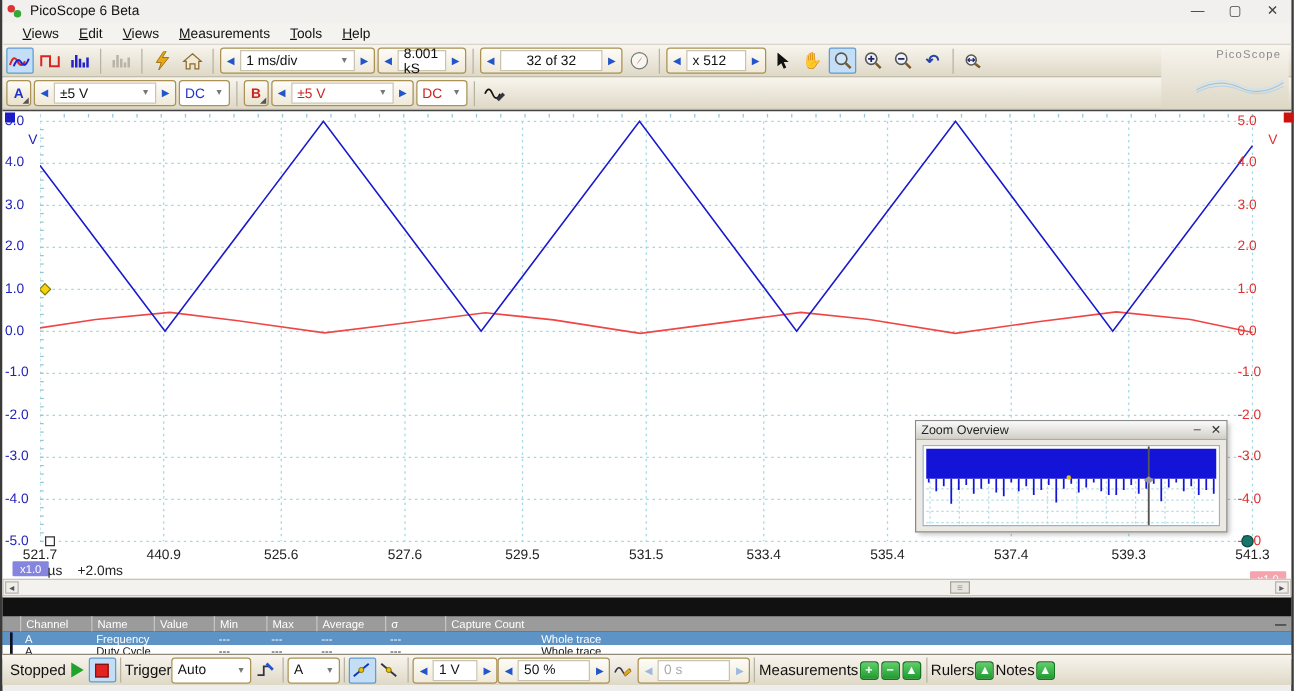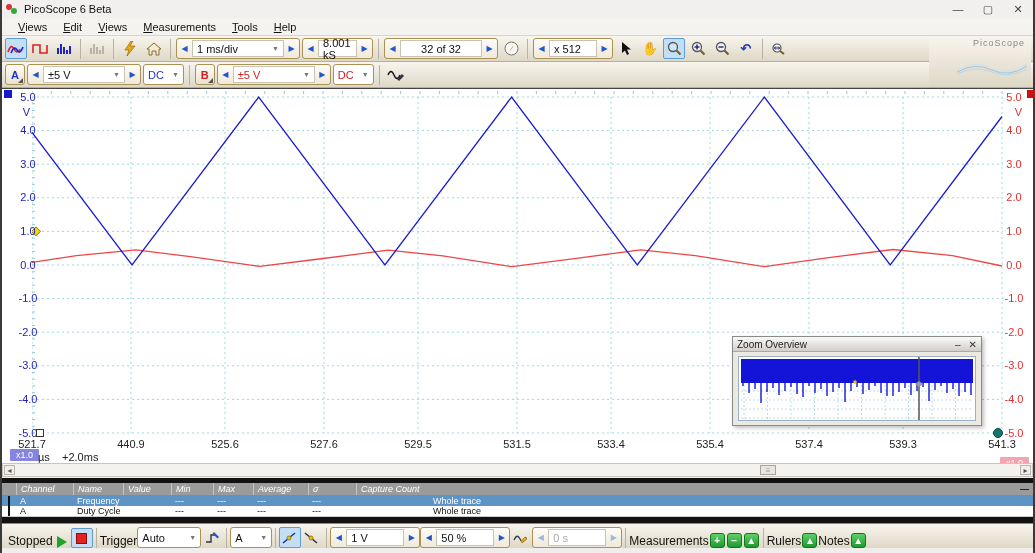--- a/index.html
+++ b/index.html
@@ -55,21 +55,21 @@
   .logo .brand { font-family:"Liberation Serif", serif; font-size:27px; color:#3c3c3c;
                  letter-spacing:2px; line-height:26px; }
   .logo .brand sup { font-size:10px; }
   .logo .sub { font-size:9px; color:#8a8a8a; letter-spacing:1px; }
   .logo svg.waves { position:absolute; right:4px; top:26px; }
 
   
   .plot { position:absolute; left:0; top:88px; width:100%; height:375px; background:#fff;
           border-top:1px solid #444; }
   .chart-svg { position:absolute; left:30px; top:2px; }
-  .ylab { position:absolute; width:48px; font-size:11px; text-align:center; }
+  .ylab { position:absolute; width:48px; font-size:11px; text-align:left; }
   .ylab.left { left:2px; color:#2222bb; }
   .ylab.right { left:988px; color:#e03030; }
   .yunit { position:absolute; font-size:11px; }
   .xlab { position:absolute; top:349px; transform:translateX(-50%); font-size:11px; color:#222; }
   .chsq { position:absolute; width:8px; height:8px; top:1px; }
   .chsq.a { left:2px; background:#1a1acd; }
   .chsq.b { left:1025px; background:#cc1111; }
   .handle-sq { position:absolute; left:34px; top:340px; width:8px; height:8px;
                background:#fff; border:1px solid #333; }
   .handle-ci { position:absolute; left:991px; top:339px; width:10px; height:10px;
@@ -96,33 +96,33 @@
           border:1px solid #b9b5ad; color:#555; font-size:8px; line-height:9px; text-align:center; }
   .sthumb { position:absolute; left:757px; top:1px; width:16px; height:10px;
             background:#e8e5e0; border:1px solid #a9a49a; }
   .sthumb::after { content:"≡"; display:block; text-align:center; font-size:8px;
                    line-height:9px; color:#999; }
 
   
   .meas { position:absolute; left:0; top:478px; width:100%; height:45px; background:#111; }
   .mrow { display:grid; grid-template-columns:14px 57px 50px 48px 42px 40px 55px 48px 73px 1fr;
           align-items:center; height:11px; font-size:9px; }
-  .mhead { margin-top:5px; height:12px; background:#9b9b9b; color:#fff; position:relative;font-style:italic; }
+  .mhead { margin-top:15px; height:12px; background:#9b9b9b; color:#fff; position:relative; }
   .mhead > div { border-left:1px solid #c4c4c4; padding-left:4px; height:100%; display:flex; align-items:center; }
   .mhead > div:first-child { border-left:none; }
   .mhead .minbtn { position:absolute; right:4px; top:0; color:#222; font-weight:bold; border:none; }
   .mdata > div { padding-left:4px; overflow:hidden; white-space:nowrap; }
   .mdata.sel { background:#5e93c5; color:#fff; }
   .mdata.alt { background:#fff; color:#111; border-bottom:1px solid #ccc; }
   .msq { width:7px; height:7px; background:#2233cc; border:1px solid #111; margin-left:2px; }
 
   
   .botbar { position:absolute; left:0; top:523px; width:100%; height:25px;
             background:linear-gradient(#f8f5ee,#ded8c6); border-top:1px solid #8f897a;
-            display:flex; align-items:flex-end; padding:0 6px; gap:0; font-size:12px; color:#111; }
+            display:flex; align-items:center; padding:0 6px; gap:0; font-size:12px; color:#111; }
   .play-tri { width:0; height:0; border-left:10px solid #1fa32a; border-top:6px solid transparent;
               border-bottom:6px solid transparent; margin:0 4px; }
   .stop-btn { width:22px; height:20px; background:#c3def5; border:1px solid #5e9cd3;
               border-radius:2px; display:flex; align-items:center; justify-content:center; }
   .stop-sq { width:11px; height:11px; background:#e32222; border:1px solid #8a0f0f; }
   .greenbtn { width:15px; height:15px; border-radius:3px; border:1px solid #14741f;
               background:linear-gradient(#5ed06a,#1f9a2e); color:#fff; font-size:10px;
               font-weight:bold; line-height:13px; text-align:center; margin:0 1px; }
   .edgebtn { width:22px; height:21px; border:1px solid transparent; border-radius:2px;
              display:flex; align-items:center; justify-content:center; }
@@ -650,21 +650,21 @@
     </span>
     <span class="edgebtn">
       <svg width="16" height="14" viewBox="0 0 16 14">
           <line x1="1" y1="2" x2="13" y2="12" stroke="#334" stroke-width="1.5"></line>
           <circle cx="7" cy="7" r="2" fill="#e8c500" stroke="#887000" stroke-width="0.8"></circle>
         </svg>
     </span>
     <span class="tsep"></span>
     <span class="spin">
       <span class="arr">◀</span>
-      <span class="val" style="width:58px">1 V</span>
+      <span class="val" style="width:36px">1 V</span>
       <span class="arr">▶</span>
     </span>
     <span class="spin">
       <span class="arr">◀</span>
       <span class="val" style="width:58px">50 %</span>
       <span class="arr">▶</span>
     </span>
     <span class="tbtn">
       <svg width="16" height="14" viewBox="0 0 16 14">
           <path d="M1 9 Q4 2 7 8 T13 6" stroke="#334" stroke-width="1.3" fill="none"></path>

